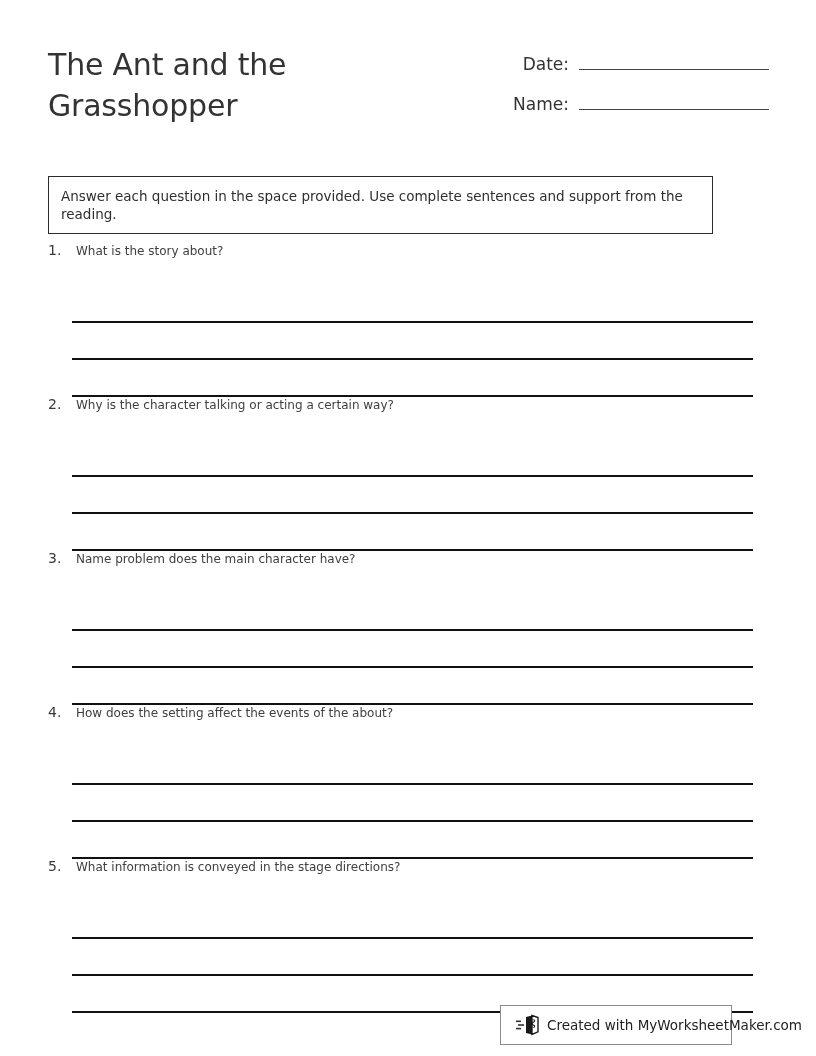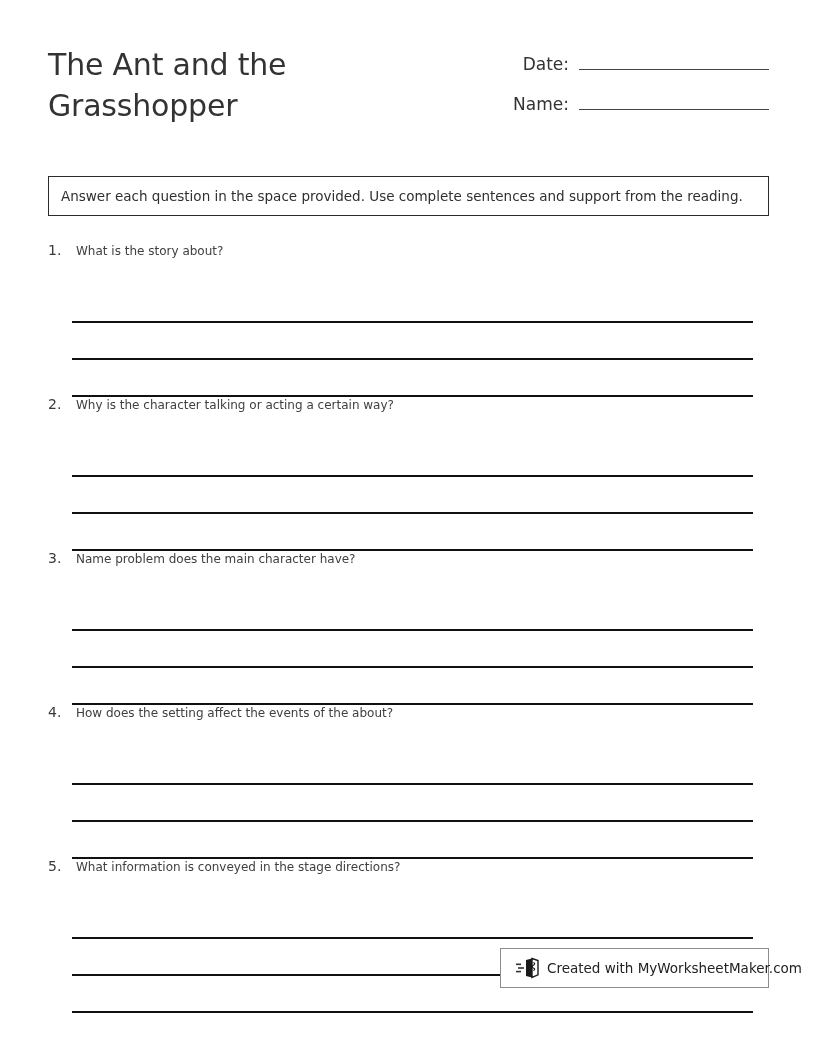--- a/index.html
+++ b/index.html
@@ -56,21 +56,21 @@
     width: 190px;
     border-bottom: 1px solid #444444;
     height: 19px;
   }
 
   
   .instructions {
     position: absolute;
     left: 48px;
     top: 176px;
-    width: 721px;
+    width: 665px;
     box-sizing: border-box;
     border: 1px solid #2b2b2b;
     padding: 10px 12px;
     font-size: 13.5px;
     color: #2f2f2f;
     line-height: 18px;
   }
 
   
   .questions {
@@ -106,22 +106,22 @@
   }
   .ans-line {
     border-bottom: 2px solid #111111;
     height: 35px;
   }
 
   
   .footer-badge {
     position: absolute;
     left: 500px;
-    top: 948px;
-    width: 269px;
+    top: 1005px;
+    width: 232px;
     height: 40px;
     box-sizing: border-box;
     border: 1px solid #8c8c8c;
     display: flex;
     align-items: center;
     padding-left: 14px;
     background: #ffffff;
   }
   .badge-icon {
     width: 26px;

